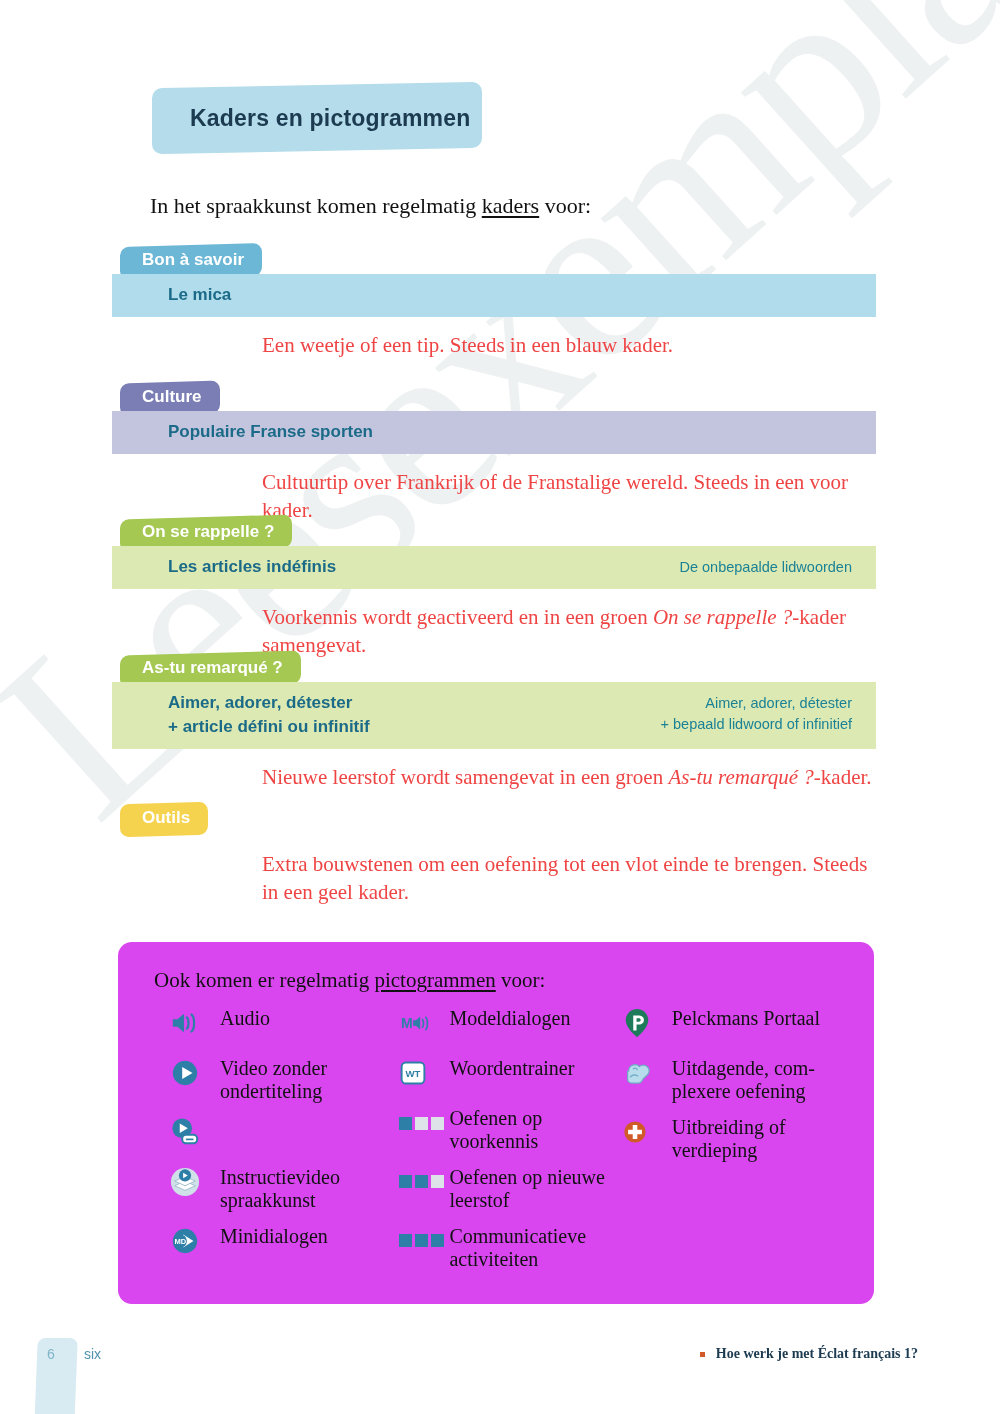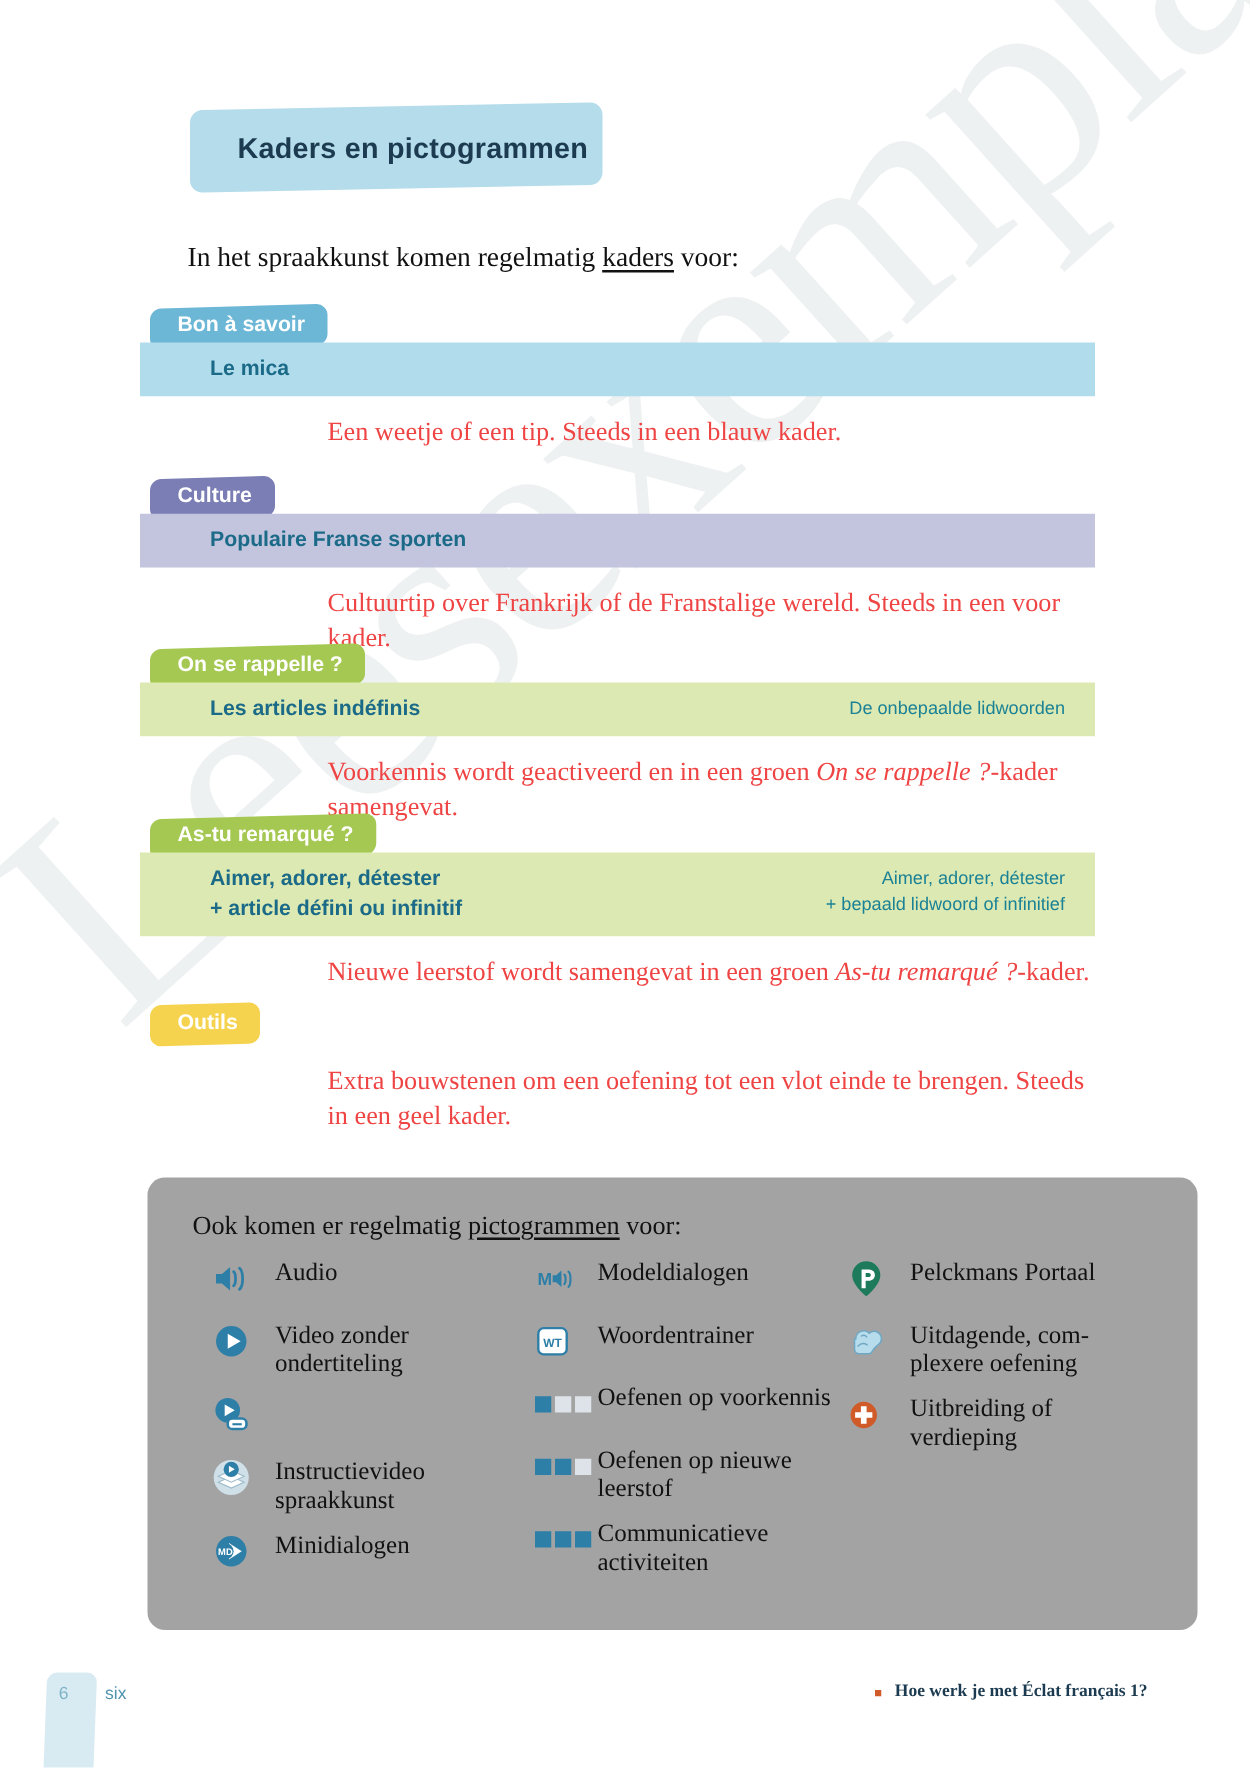--- a/index.html
+++ b/index.html
@@ -133,23 +133,23 @@
     line-height: 1.35;
     color: #ef4444;
   }
   .desc i { font-style: italic; }
 
   
   .picto-box {
     position: absolute;
     left: 118px;
     top: 942px;
-    width: 840px;
+    width: 756px;
     height: 362px;
-    background: #a3a3a3;
+    background: #d946ef;
     border-radius: 14px;
     box-sizing: border-box;
     padding: 26px 30px 20px 30px;
   }
   .picto-intro {
     font-size: 21px;
     color: #111;
     margin: 0 0 12px 6px;
   }
   .picto-intro u { text-decoration: underline; text-underline-offset: 3px; }

